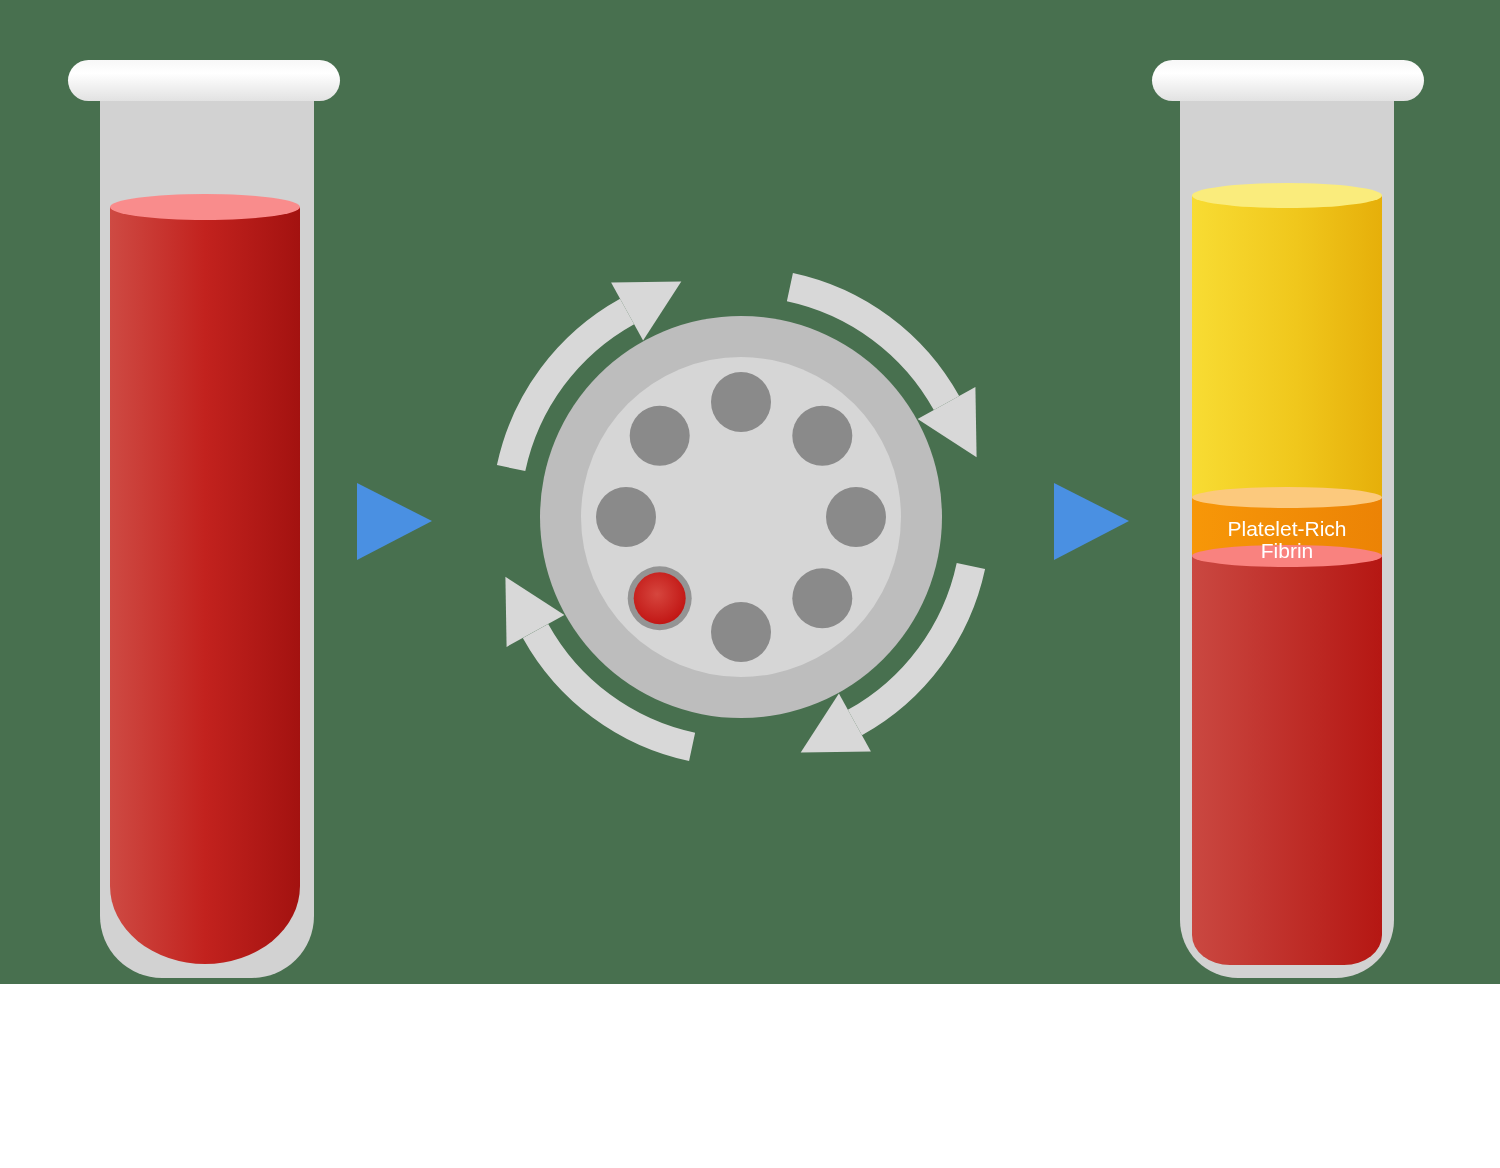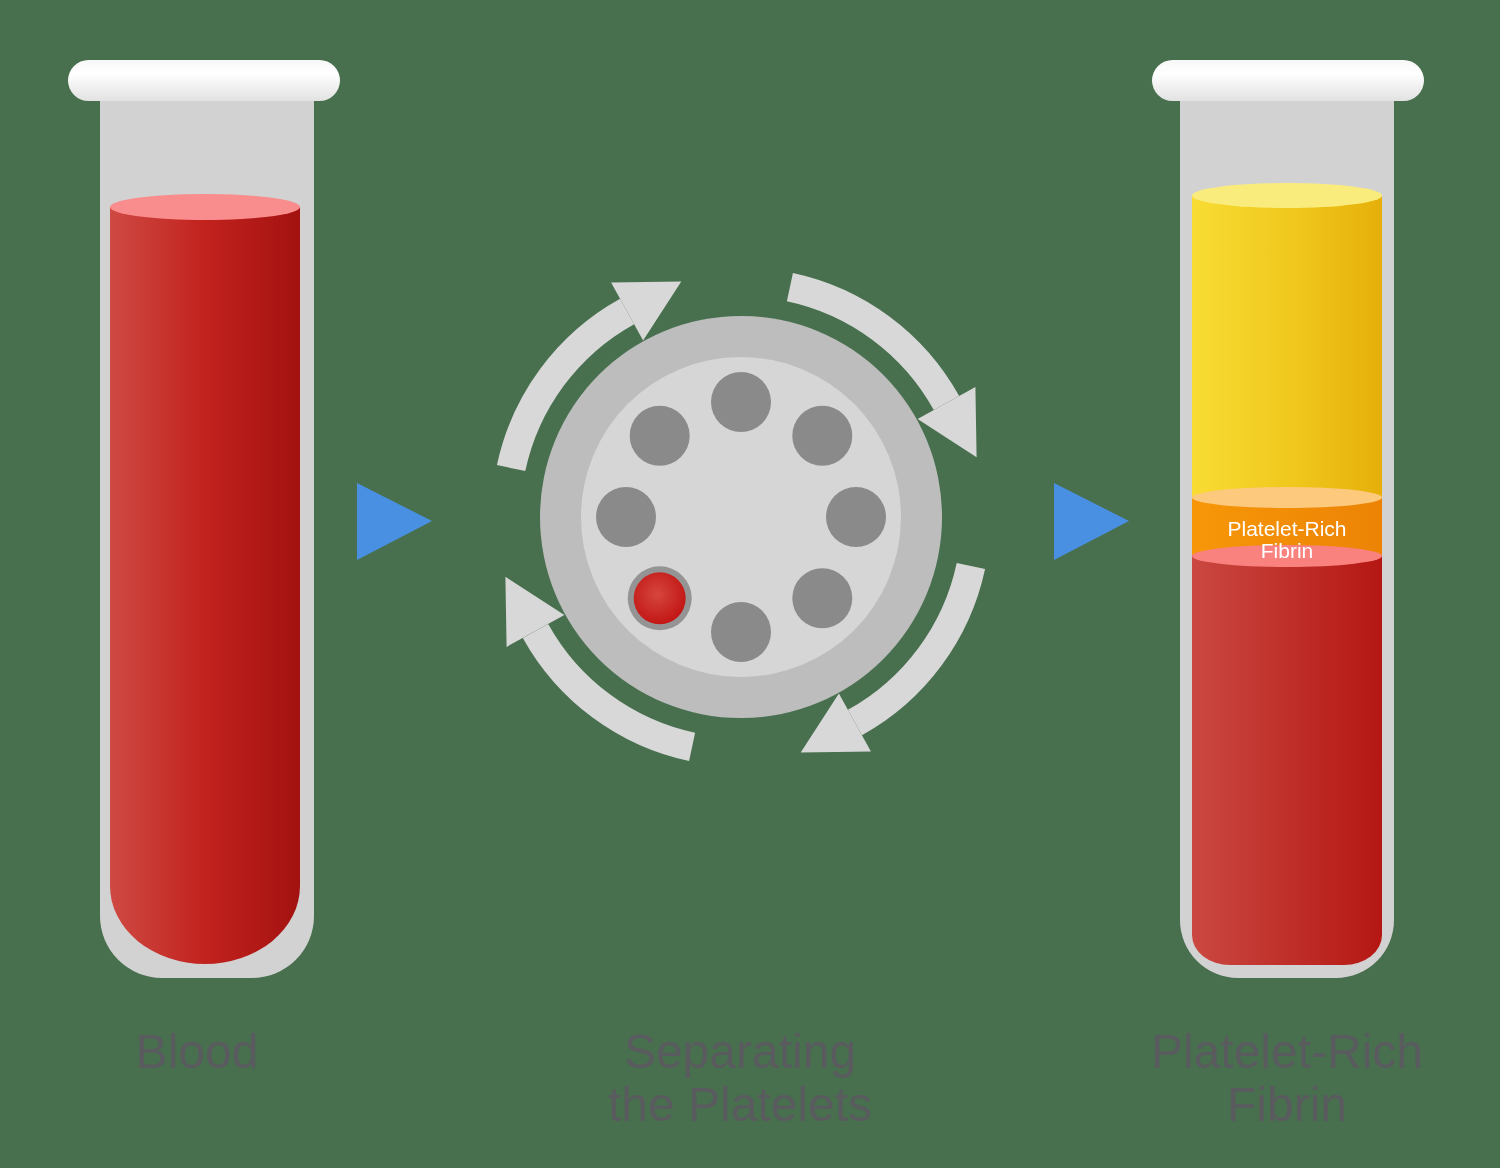--- a/index.html
+++ b/index.html
@@ -1,17 +1,17 @@
 <!DOCTYPE html>
 <html style="--bg: #48704F; --tube-glass: #D2D2D2; --cap-white: #FFFFFF; --cap-shade: #E2E2E2; --blood-light: #CE4A43; --blood-mid: #C2221E; --blood-dark: #A31210; --blood-surface: #F98C8C; --plasma-light: #F8DC33; --plasma-mid: #F0C71C; --plasma-dark: #E6AF0A; --plasma-surface: #FAEC7C; --prf-orange-light: #F79708; --prf-orange-dark: #EC8305; --prf-surface: #FCC97D; --rbc-light: #CA4841; --rbc-dark: #B51713; --rbc-surface: #F9827F; --rotor-ring: #BDBDBD; --rotor-face: #D6D6D6; --rotor-slot: #8A8A8A; --rotor-slot-ring: #949494; --sample-red-light: #D6463E; --sample-red-dark: #C21715; --arrow-gray: #D8D8D8; --flow-blue: #4A90E2; --label-gray: #5A5B5E; --layer-label-white: #FFFFFF;"><head>
 <meta charset="utf-8">
 <style>
   html,body { margin:0; padding:0; }
   .stage {
-    position:relative; width:1500px; height:1168px;
+    position:relative; width:1500px; height:984px;
     background: var(--bg, #48704F);
     overflow:hidden;
     font-family:"Liberation Sans", sans-serif;
     text-decoration:underline;
   }
   .abs { position:absolute; }
 
   
   .cap {
     height:41px; border-radius:21px;

